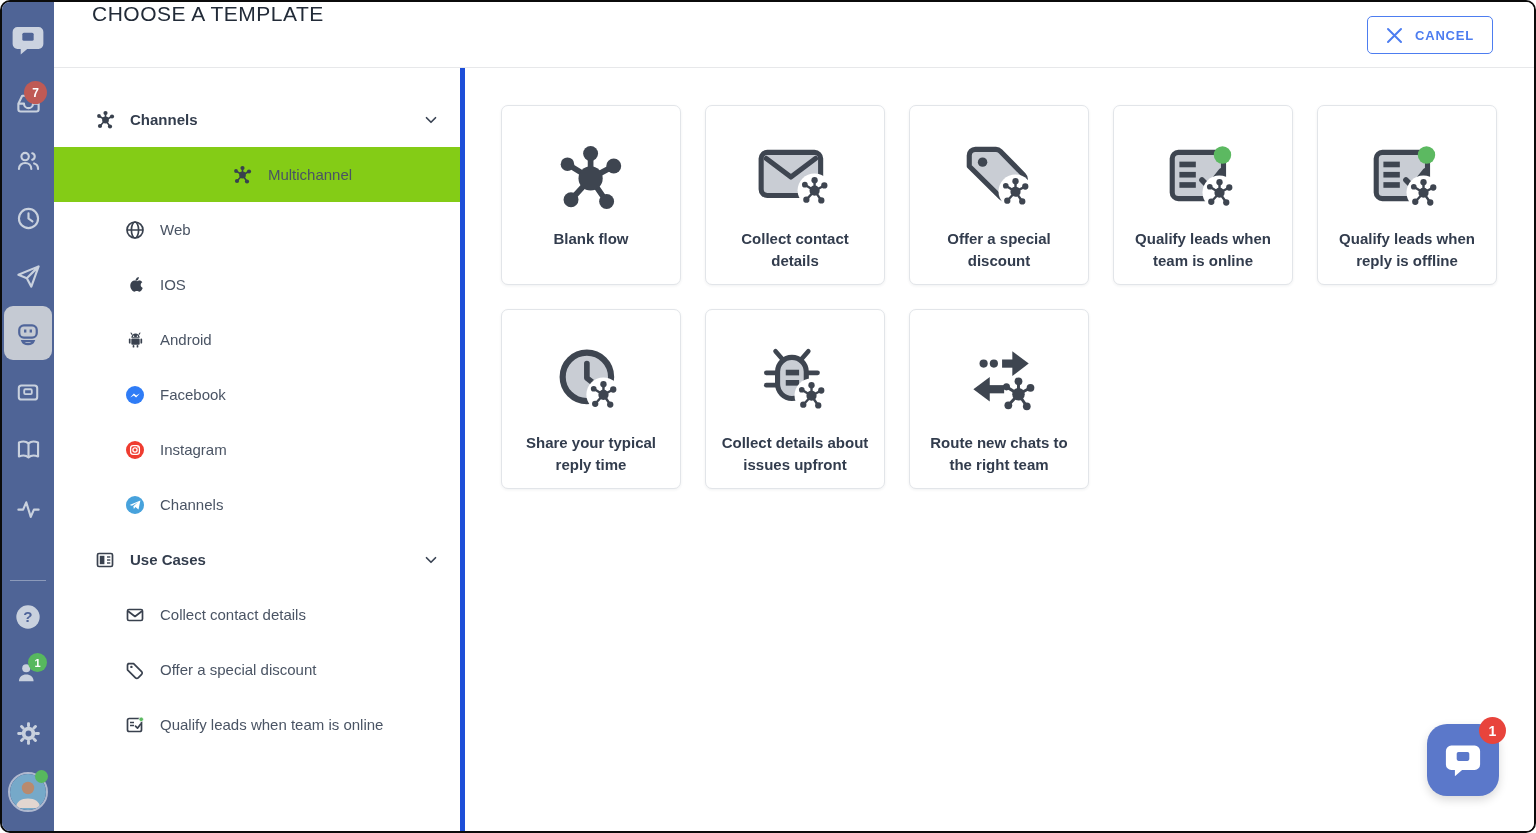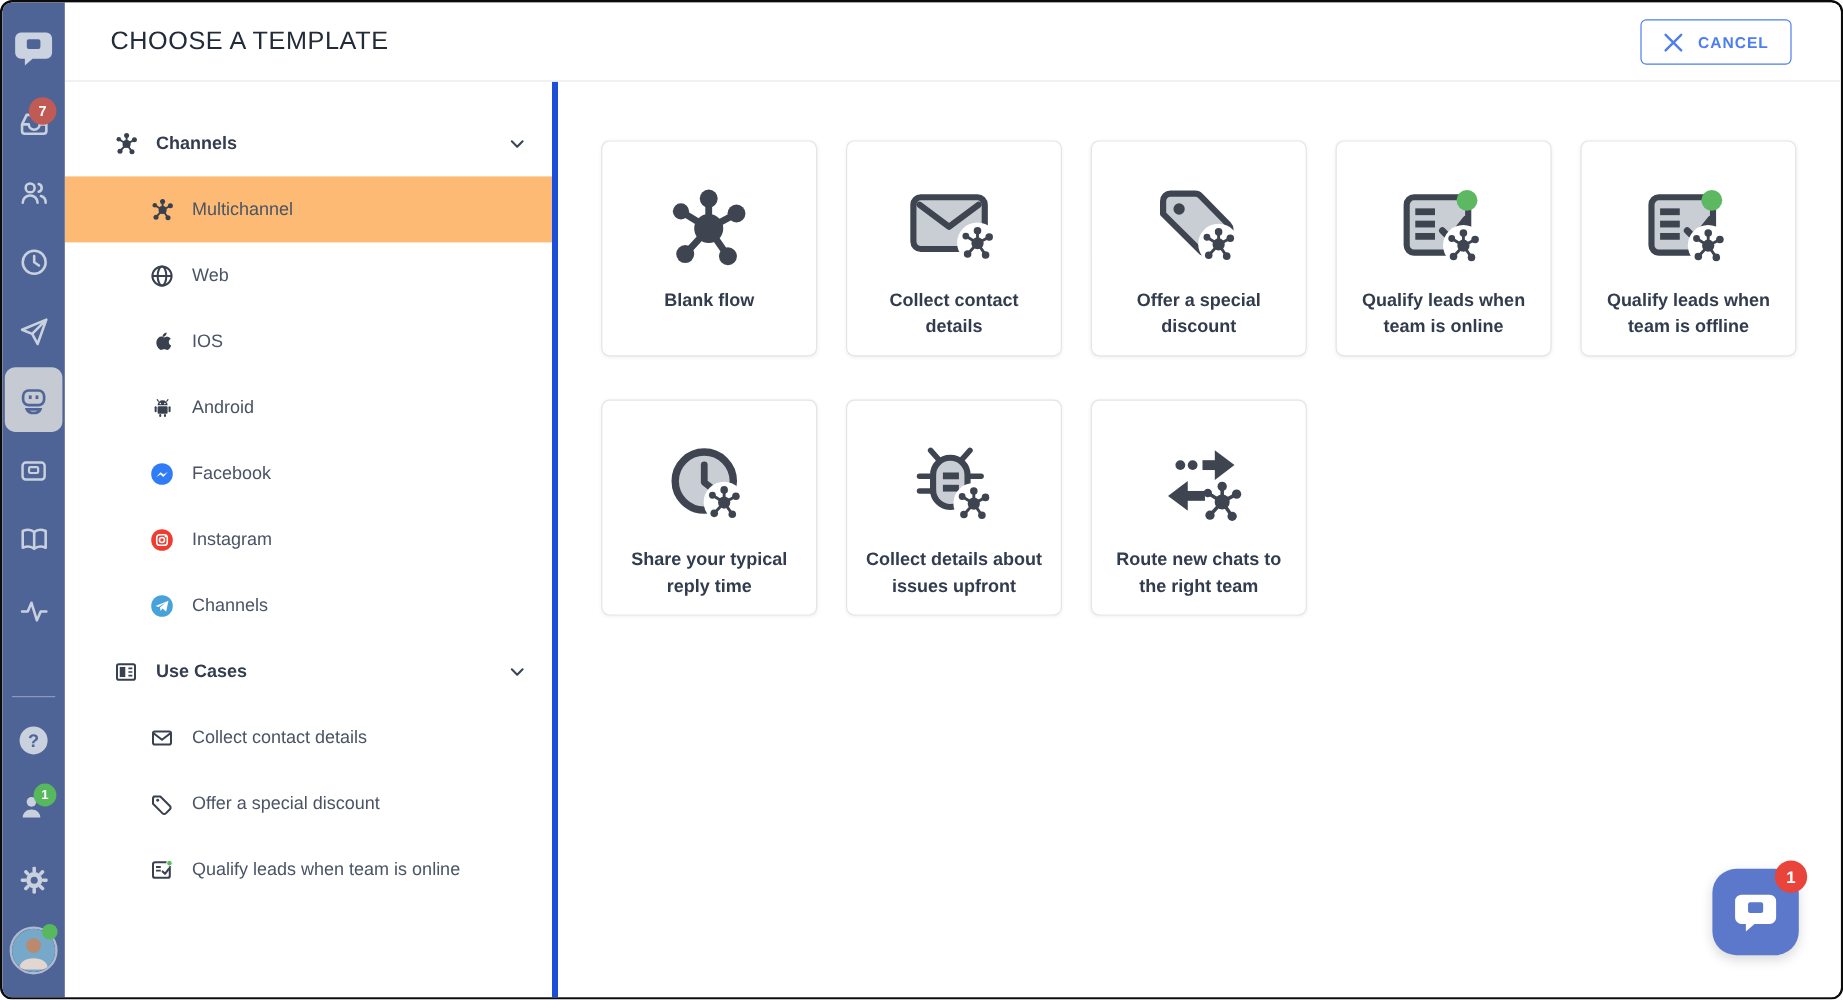--- a/index.html
+++ b/index.html
@@ -21,47 +21,47 @@
   .badge-inbox { left:22px; top:79px; width:23px; height:23px; background:#bf5a55; font-size:12px; }
   .badge-invite { left:26px; top:651px; width:19px; height:19px; background:#57b85e; font-size:11px; }
   .avatar-wrap { position:absolute; left:50%; top:790px; transform:translate(-50%,-50%);
                  width:40px; height:40px; border-radius:50%;
                  border:2px solid rgba(255,255,255,0.55); overflow:hidden; cursor:pointer; }
   .avatar-status { position:absolute; left:33px; top:768px; width:13px; height:13px;
                    background:#57b85e; border-radius:50%; z-index:3; }
 
   
   .topbar { position:absolute; left:52px; right:0; top:0; height:66px; background:#fff;
-            border-bottom:1px solid #e7e8ea; z-index:5; display:flex; align-items:center; }
+            border-bottom:1px solid #e7e8ea; z-index:5; display:flex; align-items:flex-start; }
   .page-title { margin-left:38px; font-size:21px; font-weight:500; letter-spacing:0.5px; color:#222b38; }
   .cancel-btn { position:absolute; right:41px; top:14px; height:38px; padding:0 18px;
                 display:flex; align-items:center; gap:12px; background:#fff;
                 border:1.5px solid #4d7df0; border-radius:5px; cursor:pointer; }
   .cancel-btn span { color:#4d7df0; font-size:13px; font-weight:bold; letter-spacing:0.8px; }
 
   
   .navpanel { position:absolute; left:52px; top:66px; bottom:0; width:411px; background:#fff;
               border-right:5px solid #1d4ed8; padding-top:24px; z-index:4; overflow:hidden; }
   .nav-row { display:flex; align-items:center; height:55px; cursor:pointer; }
   .nav-row .ic { flex:0 0 auto; display:flex; align-items:center; justify-content:center;
                  width:22px; height:22px; }
   .nav-section-header { padding-left:40px; padding-right:20px; }
   .nav-section-header .lbl { margin-left:14px; font-size:15px; font-weight:bold; color:#333d4d; }
   .nav-section-header .chev { margin-left:auto; display:flex; }
   .nav-item { padding-left:70px; }
   .nav-item .lbl { margin-left:14px; font-size:15px; color:#4a5464; }
-  .nav-item.selected { background:#fdba74; }
+  .nav-item.selected { background:#84cc16;justify-content:center; }
 
   
   .content { position:absolute; left:463px; right:0; top:66px; bottom:0; background:#fff;
              padding:37px 0 0 36px; overflow:hidden; }
   .grid { display:flex; flex-wrap:wrap; gap:24px; width:1000px; }
   .card { width:180px; height:180px; background:#fff; border:1px solid #e2e5e9; border-radius:7px;
           box-shadow:0 1px 3px rgba(40,50,70,0.07); cursor:pointer;
-          display:flex; flex-direction:column; align-items:center; padding-top:26px;margin-top:12px; }
+          display:flex; flex-direction:column; align-items:center; padding-top:26px; }
   .card-icon { height:88px; display:flex; align-items:center; justify-content:center; }
   .card-title { margin-top:8px; padding:0 10px; text-align:center; font-size:15px; font-weight:bold;
                 line-height:22px; color:#323c4d; }
 
   
   .launcher { position:absolute; right:35px; bottom:35px; width:72px; height:72px; background:#5b78ca;
               border-radius:20px; display:flex; align-items:center; justify-content:center;
               cursor:pointer; z-index:7; box-shadow:0 4px 10px rgba(0,0,0,0.15); }
   .launcher-badge { position:absolute; right:-7px; top:-7px; width:27px; height:27px; background:#e8443c;
                     border-radius:50%; color:#fff; font-size:14px; font-weight:bold;
@@ -454,21 +454,21 @@
                 <line x1="20" y1="21" x2="7" y2="13"></line>
   <circle cx="20" cy="21" r="6.8" stroke="none"></circle>
                 <circle cx="20" cy="7" r="4.2" stroke="none"></circle>
   <circle cx="33" cy="14" r="4.2" stroke="none"></circle>
                 <circle cx="29" cy="34" r="4.2" stroke="none"></circle>
   <circle cx="9" cy="33" r="4.2" stroke="none"></circle>
                 <circle cx="7" cy="13" r="3.8" stroke="none"></circle>
               </g>
             </svg>
           </div>
-    <div class="card-title">Qualify leads when team is offline</div>
+    <div class="card-title">Qualify leads when reply is offline</div>
         </div>
         <div class="card">
           <div class="card-icon">
             <svg width="74" height="68" viewBox="0 0 70 66">
      <circle cx="31" cy="30" r="23.5" fill="#c9cdd4" stroke="#3e4550" stroke-width="6"></circle>
      <path d="M31 17 V31 L40 38" fill="none" stroke="#3e4550" stroke-width="5.5" stroke-linecap="round" stroke-linejoin="round"></path>
      <circle cx="47" cy="47" r="16.5" fill="#ffffff"></circle>
               <g transform="translate(32.5 32) scale(0.73)" stroke="#3e4550" fill="#3e4550" stroke-width="3.2" stroke-linecap="round">
   <line x1="20" y1="21" x2="20" y2="7"></line>
                 <line x1="20" y1="21" x2="33" y2="14"></line>

